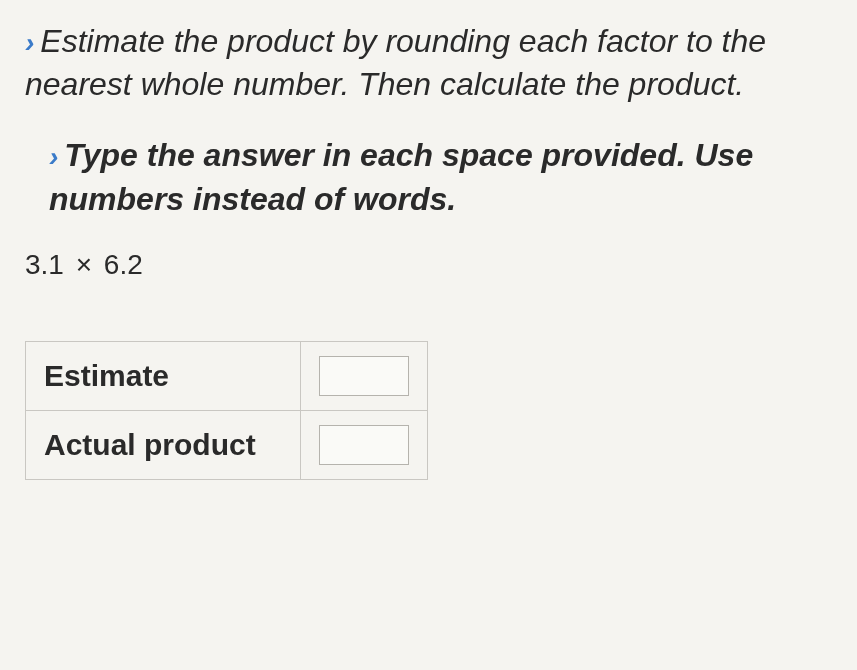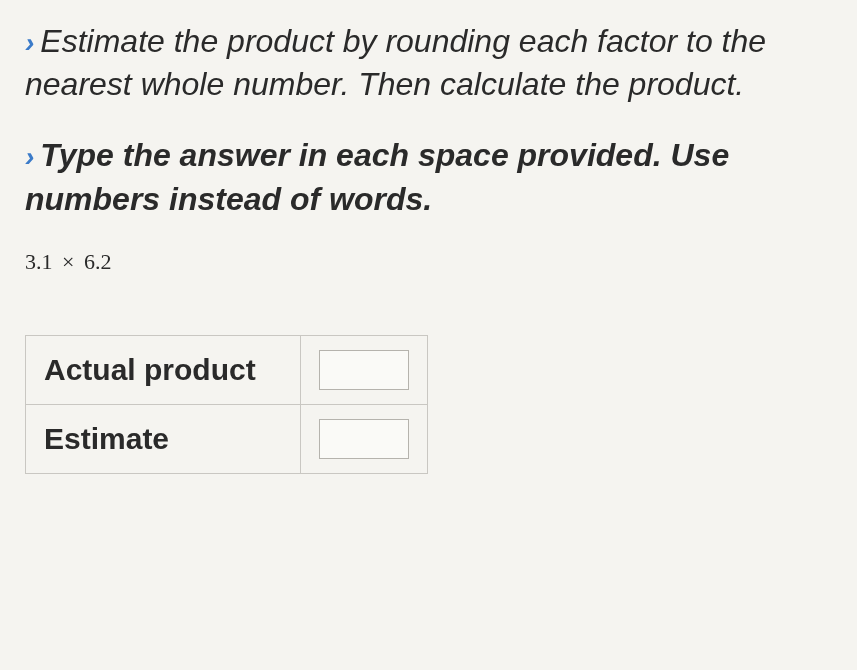--- a/index.html
+++ b/index.html
@@ -23,24 +23,25 @@
     }
     .chevron {
       color: #3b7bc9;
       font-weight: bold;
       margin-right: 6px;
       font-size: 28px;
       display: inline-block;
     }
     .instruction-bold {
       font-weight: bold;
+      margin-left: 24px;
     }
     .expression {
-      font-family: Liberation Serif, serif;
-      font-size: 22px;
+      font-family: Liberation Sans, sans-serif;
+      font-size: 28px;
       margin-top: 21px;
       margin-bottom: 60px;
     }
     .expression .times {
       margin: 0 4px;
     }
     .answer-table {
       border-collapse: collapse;
       border: 1px solid #c9c7c2;
     }
@@ -80,25 +81,25 @@
 
 <div class="expression">
   <span>3.1</span>
   <span class="times">×</span>
   <span>6.2</span>
 </div>
 
 <table class="answer-table">
   <tbody>
       <tr>
-    <td class="label-cell">Actual product</td>
+    <td class="label-cell">Estimate</td>
     <td class="input-cell">
       <input type="text" value="" style="">
     </td>
   </tr>
   <tr>
-    <td class="label-cell">Estimate</td>
+    <td class="label-cell">Actual product</td>
     <td class="input-cell">
       <input type="text" value="" style="">
     </td>
   </tr>
 </tbody>
   </table>
 
 </body></html>

